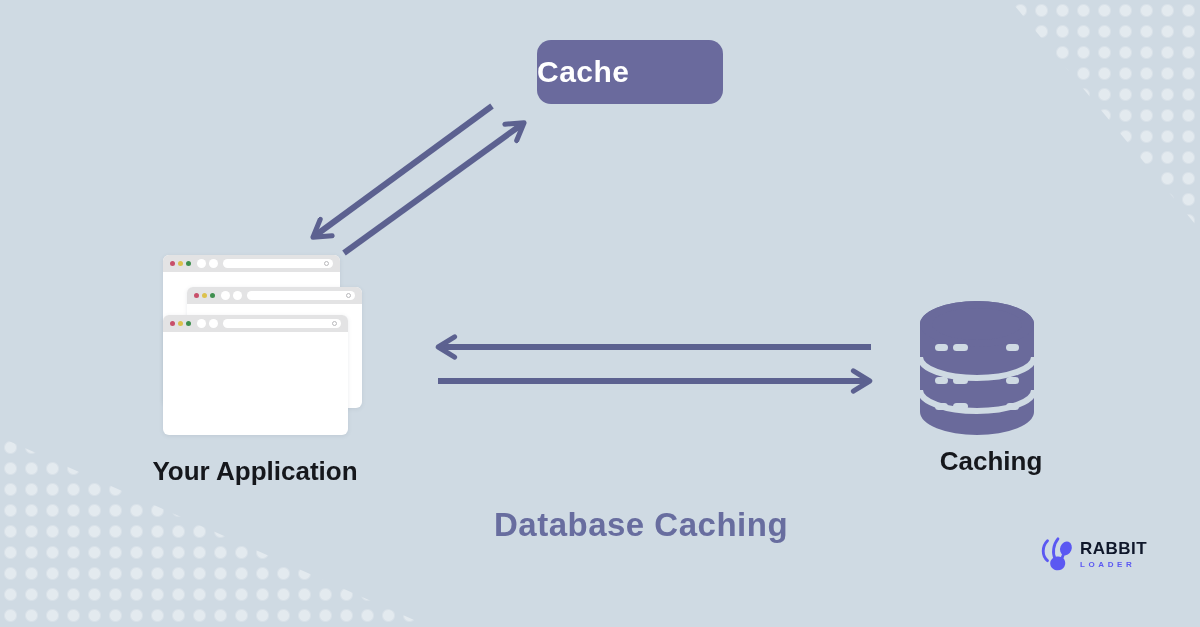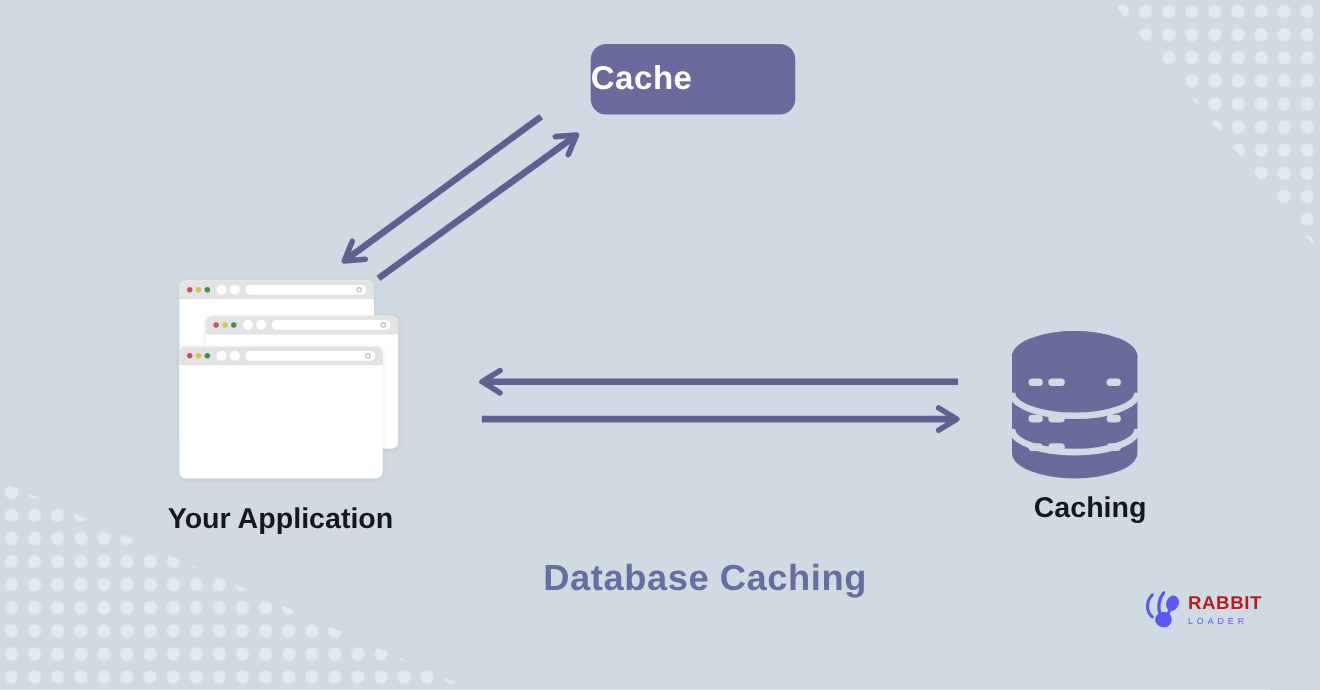--- a/index.html
+++ b/index.html
@@ -40,22 +40,22 @@
   
   .db-icon{position:absolute;left:919px;top:300px;}
 
   
   .diagram-title{position:absolute;left:401px;top:490px;width:480px;text-align:center;font-size:33px;font-weight:bold;color:#686d9f;letter-spacing:.5px;margin-top:16px;}
 
   
   .brand{position:absolute;left:1038px;top:536px;display:flex;align-items:center;}
   .brand-icon{width:38px;height:38px;flex:0 0 auto;}
   .brand-text{margin-left:4px;display:flex;flex-direction:column;justify-content:center;}
-  .brand-top{color:#b91c1c;font-weight:bold;font-size:17px;letter-spacing:.5px;line-height:18px;}
-  .brand-bottom{color:#5b58f2;font-weight:normal;font-size:8px;letter-spacing:3.6px;line-height:10px;margin-top:2px;}
+  .brand-top{color:#0f172a;font-weight:bold;font-size:17px;letter-spacing:.5px;line-height:18px;}
+  .brand-bottom{color:#5b58f2;font-weight:bold;font-size:8px;letter-spacing:3.6px;line-height:10px;margin-top:2px;}
 </style>
 </head>
 <body>
 
 <div class="canvas">
 
   <div class="dots dots-tr"></div>
   <div class="dots dots-bl"></div>
 
   <div class="cache-box">

